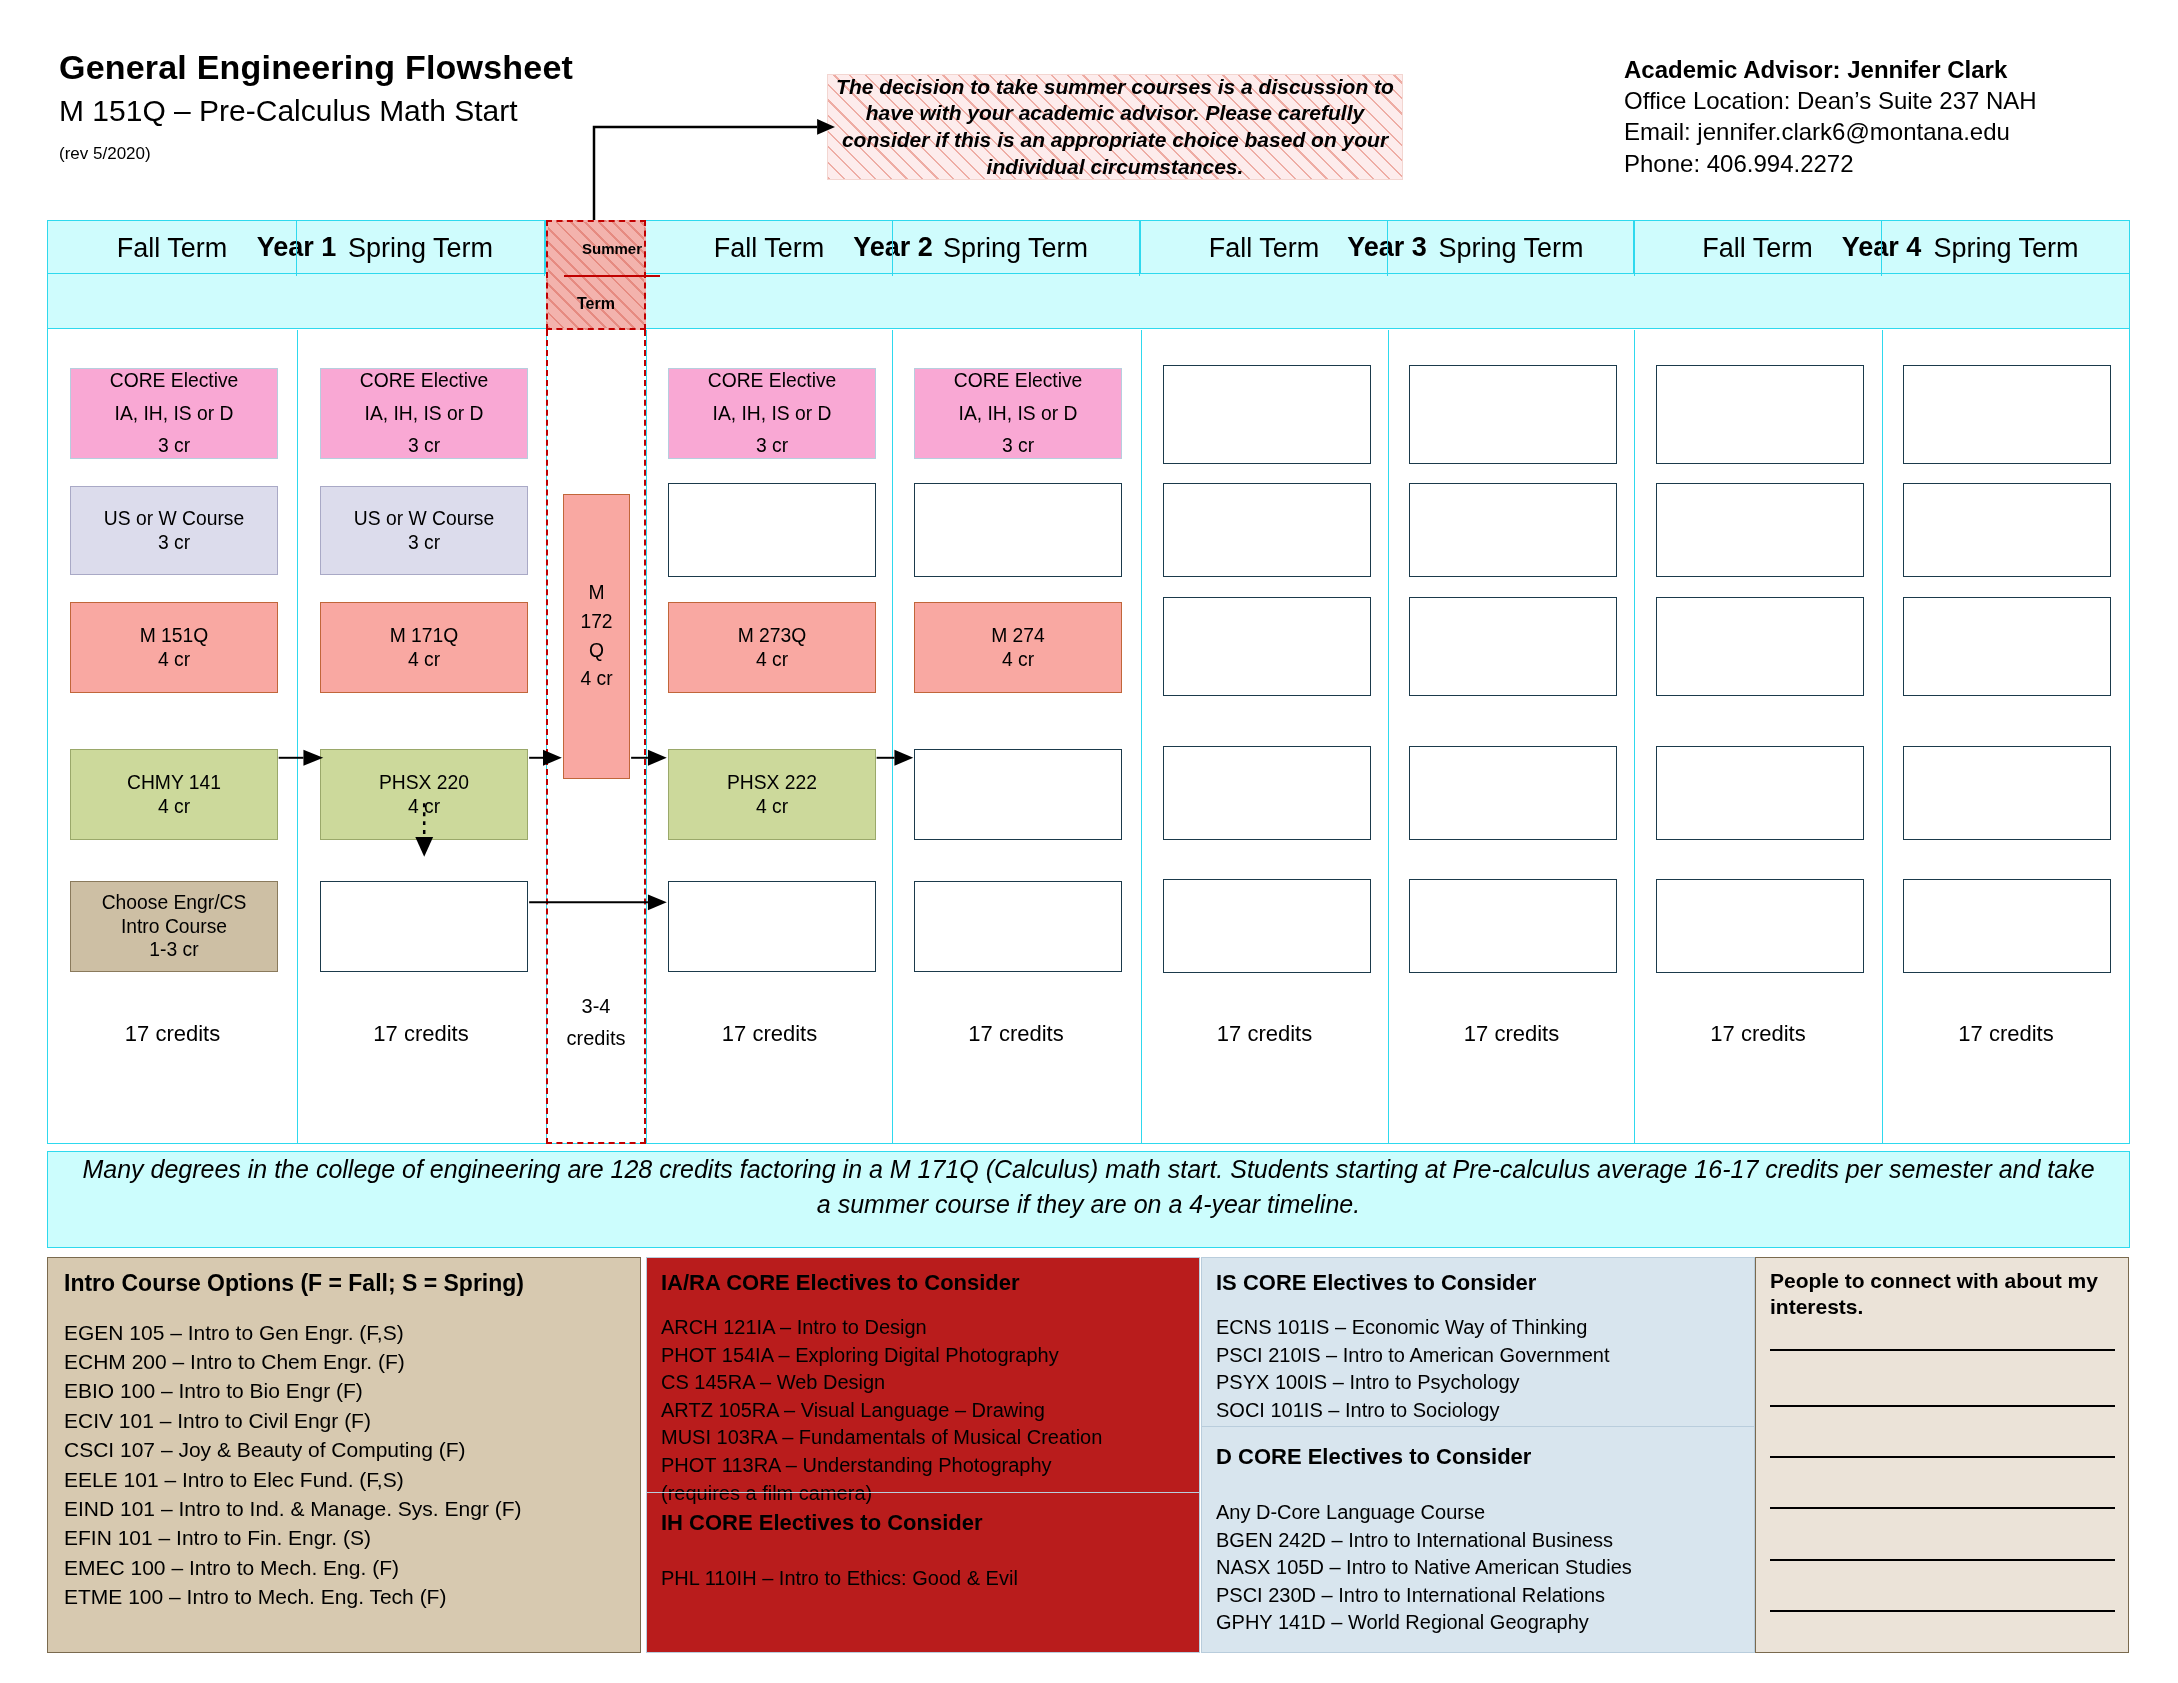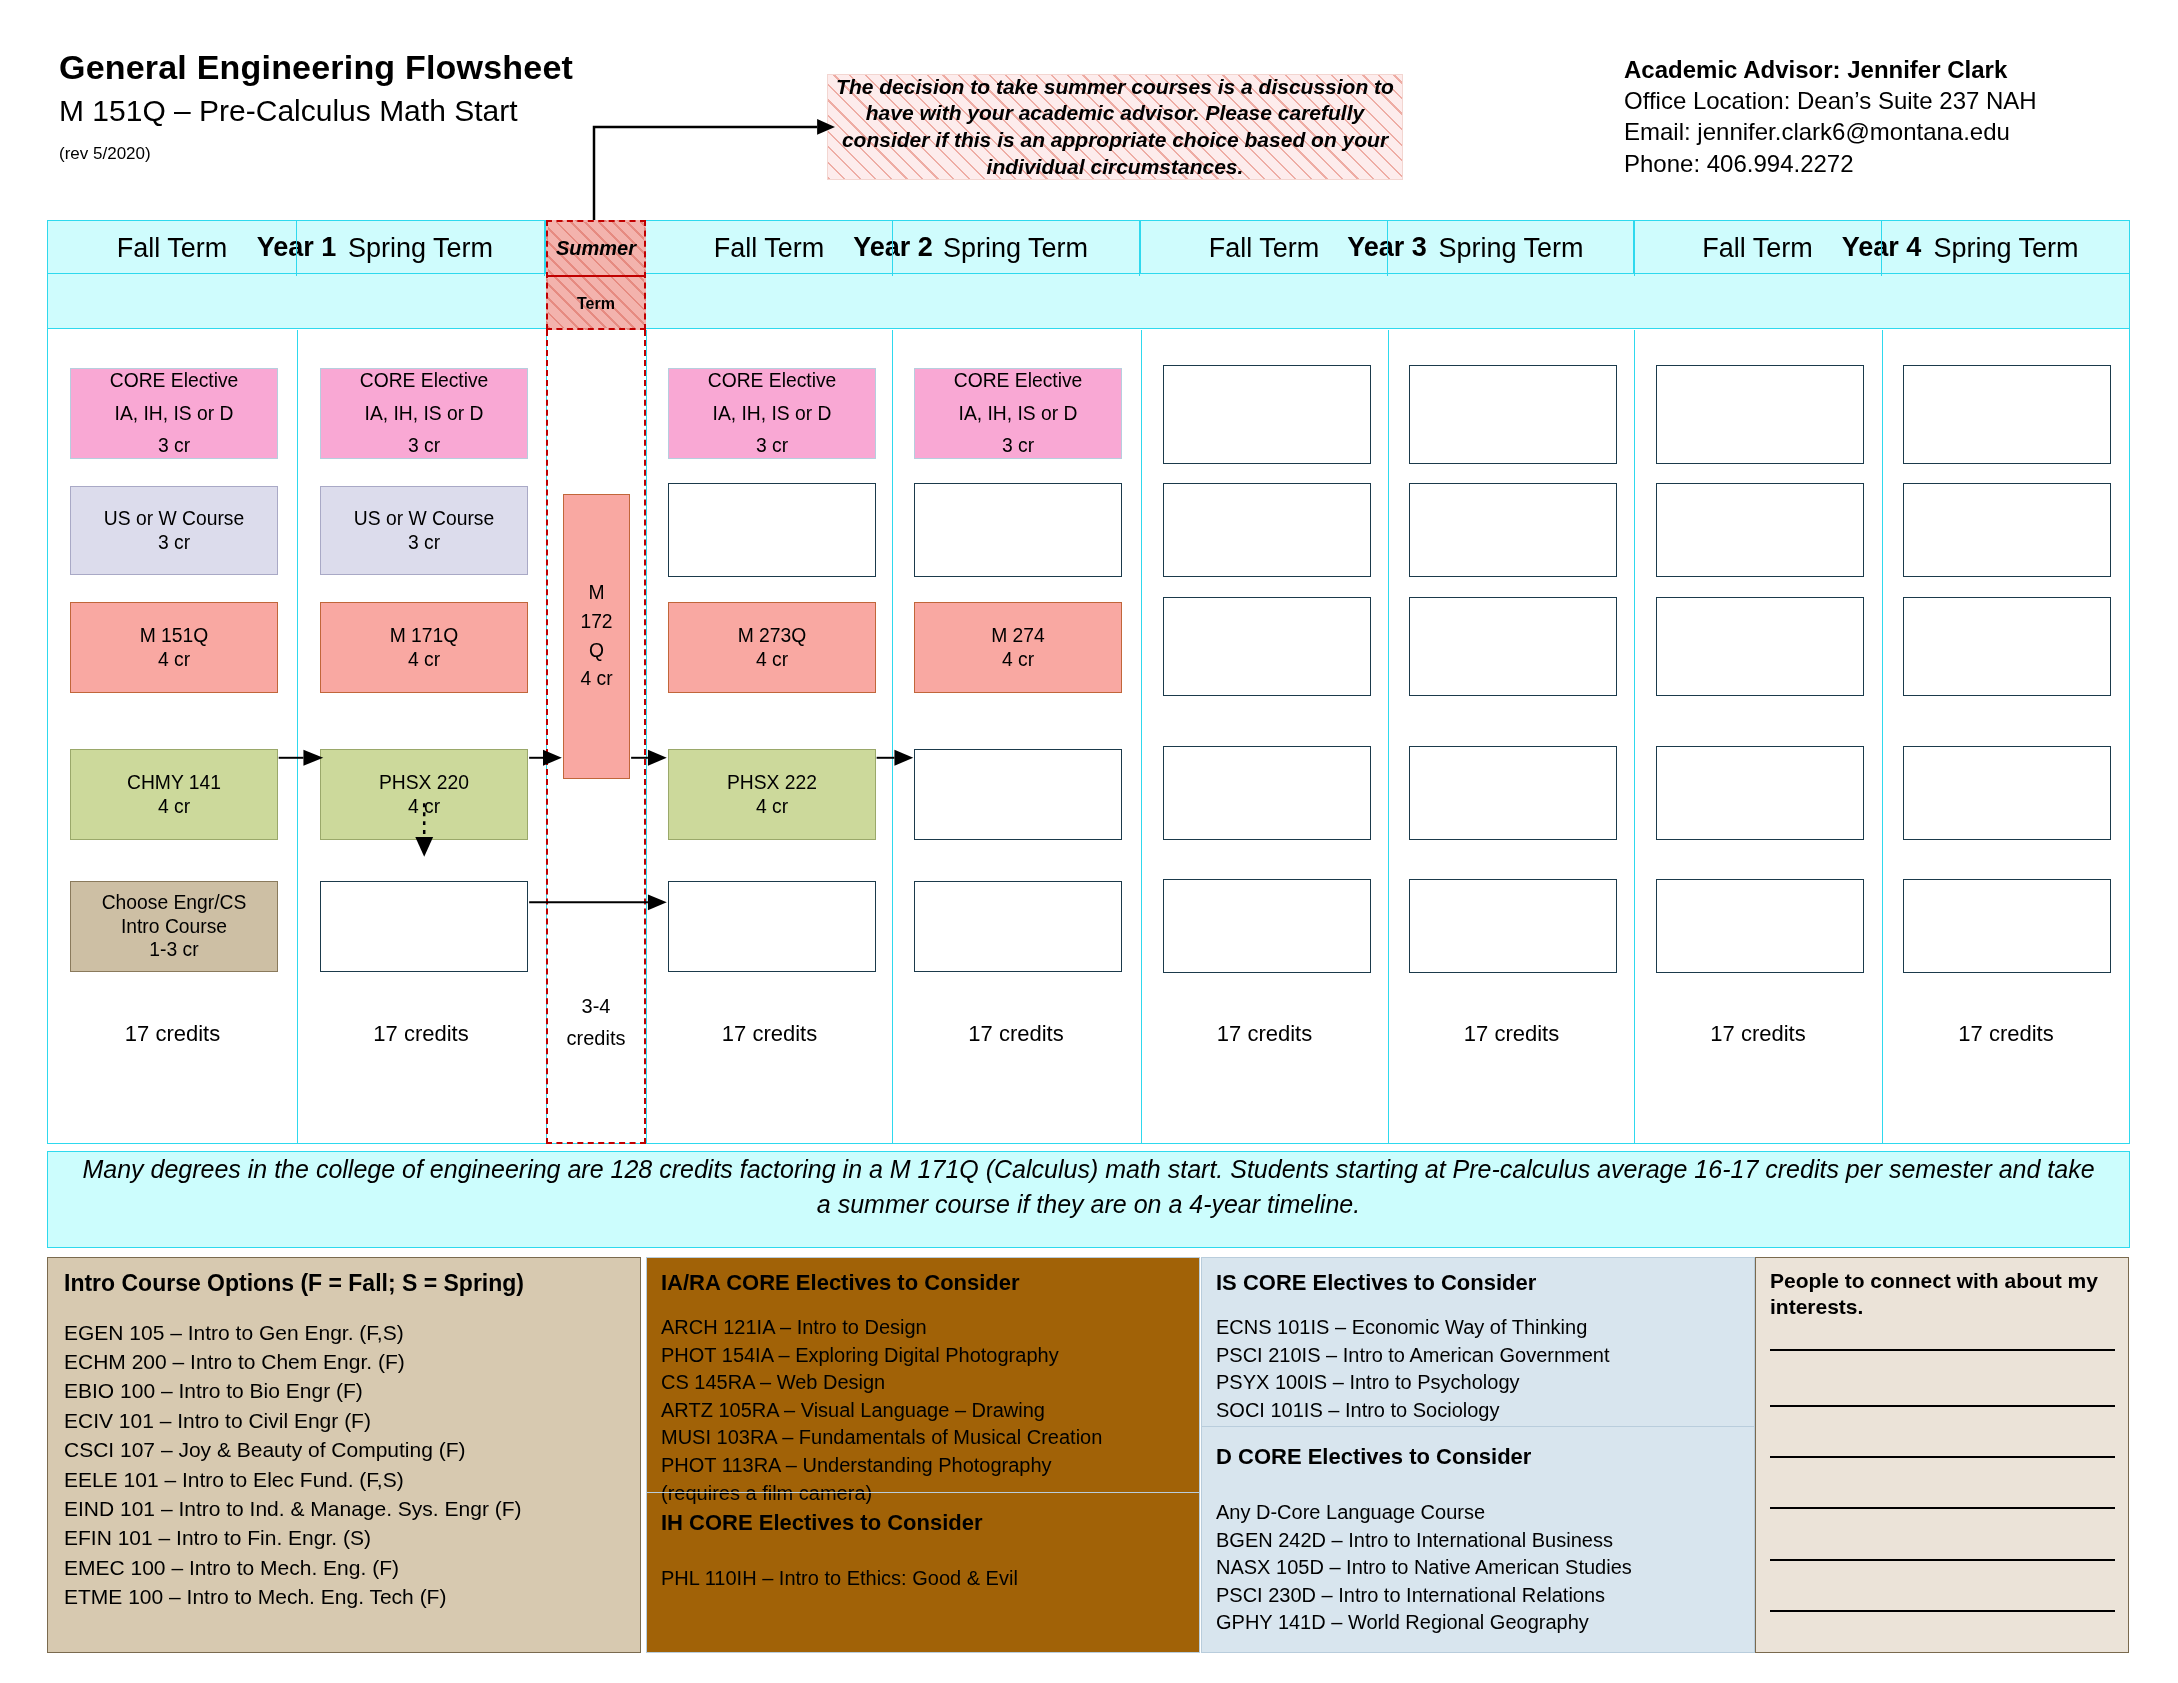--- a/index.html
+++ b/index.html
@@ -64,34 +64,34 @@
 
   .credit{position:absolute;text-align:center;font-size:22px;}
 
   
   #sum-head{position:absolute;left:498px;top:-1px;width:100px;height:110px;box-sizing:border-box;
      background-color:#f3b3ad;
      background-image:repeating-linear-gradient(45deg,
         rgba(215,90,75,.45) 0px, rgba(215,90,75,.45) 2px,
         rgba(255,255,255,0) 2px, rgba(255,255,255,0) 10px);
      border:2px dashed #c00000;}
-  #sum-head .l1{position:absolute;left:0;top:0;width:100%;height:55px;display:flex;align-items:center;justify-content:center;font-size:20px;font-weight:bold;border-bottom:2px solid #c00000;box-sizing:border-box;font-style:italic;}
+  #sum-head .l1{position:absolute;left:16px;top:0;width:100%;height:55px;display:flex;align-items:center;justify-content:center;font-size:15px;font-weight:bold;border-bottom:2px solid #c00000;box-sizing:border-box;}
   #sum-head .l2{position:absolute;left:0;top:55px;width:100%;height:54px;display:flex;align-items:center;justify-content:center;font-size:16px;font-weight:bold;}
   #sum-body{position:absolute;left:498px;top:109px;width:100px;height:814px;box-sizing:border-box;
      border-left:2px dashed #c00000;border-right:2px dashed #c00000;border-bottom:2px dashed #c00000;}
 
   
   #banner{left:47px;top:1151px;width:2083px;height:97px;box-sizing:border-box;
      background:#ccfdfd;border:1px solid #2ed9ee;display:flex;align-items:flex-start;justify-content:center;}
   #banner p{margin:0;padding:0 26px;text-align:center;font-style:italic;font-size:25px;line-height:1.38;}
 
   
   .panel{position:absolute;box-sizing:border-box;}
   #p-intro{left:47px;top:1257px;width:594px;height:396px;background:#d7c9b0;border:1px solid #7a6a4e;padding:12px 16px;}
-  #p-mid  {left:646px;top:1257px;width:554px;height:396px;background:#a16207;border:1px solid #b9cddc;padding:12px 14px;}
+  #p-mid  {left:646px;top:1257px;width:554px;height:396px;background:#b91c1c;border:1px solid #b9cddc;padding:12px 14px;}
   #p-right{left:1201px;top:1257px;width:554px;height:396px;background:#d8e5ee;border:1px solid #b9cddc;padding:12px 14px;}
   #p-people{left:1755px;top:1257px;width:374px;height:396px;background:#ebe3d8;border:1px solid #7a6a4e;padding:10px 14px;}
 
   .ph{font-size:23px;font-weight:bold;line-height:1.2;}
   .plist{font-size:21px;line-height:1.40;margin-top:20px;}
   .plist div{white-space:nowrap;}
 
   .ph2{font-size:22px;font-weight:bold;}
   .plist2{font-size:20px;line-height:1.38;margin-top:18px;}
   .plist2 div{white-space:nowrap;}

